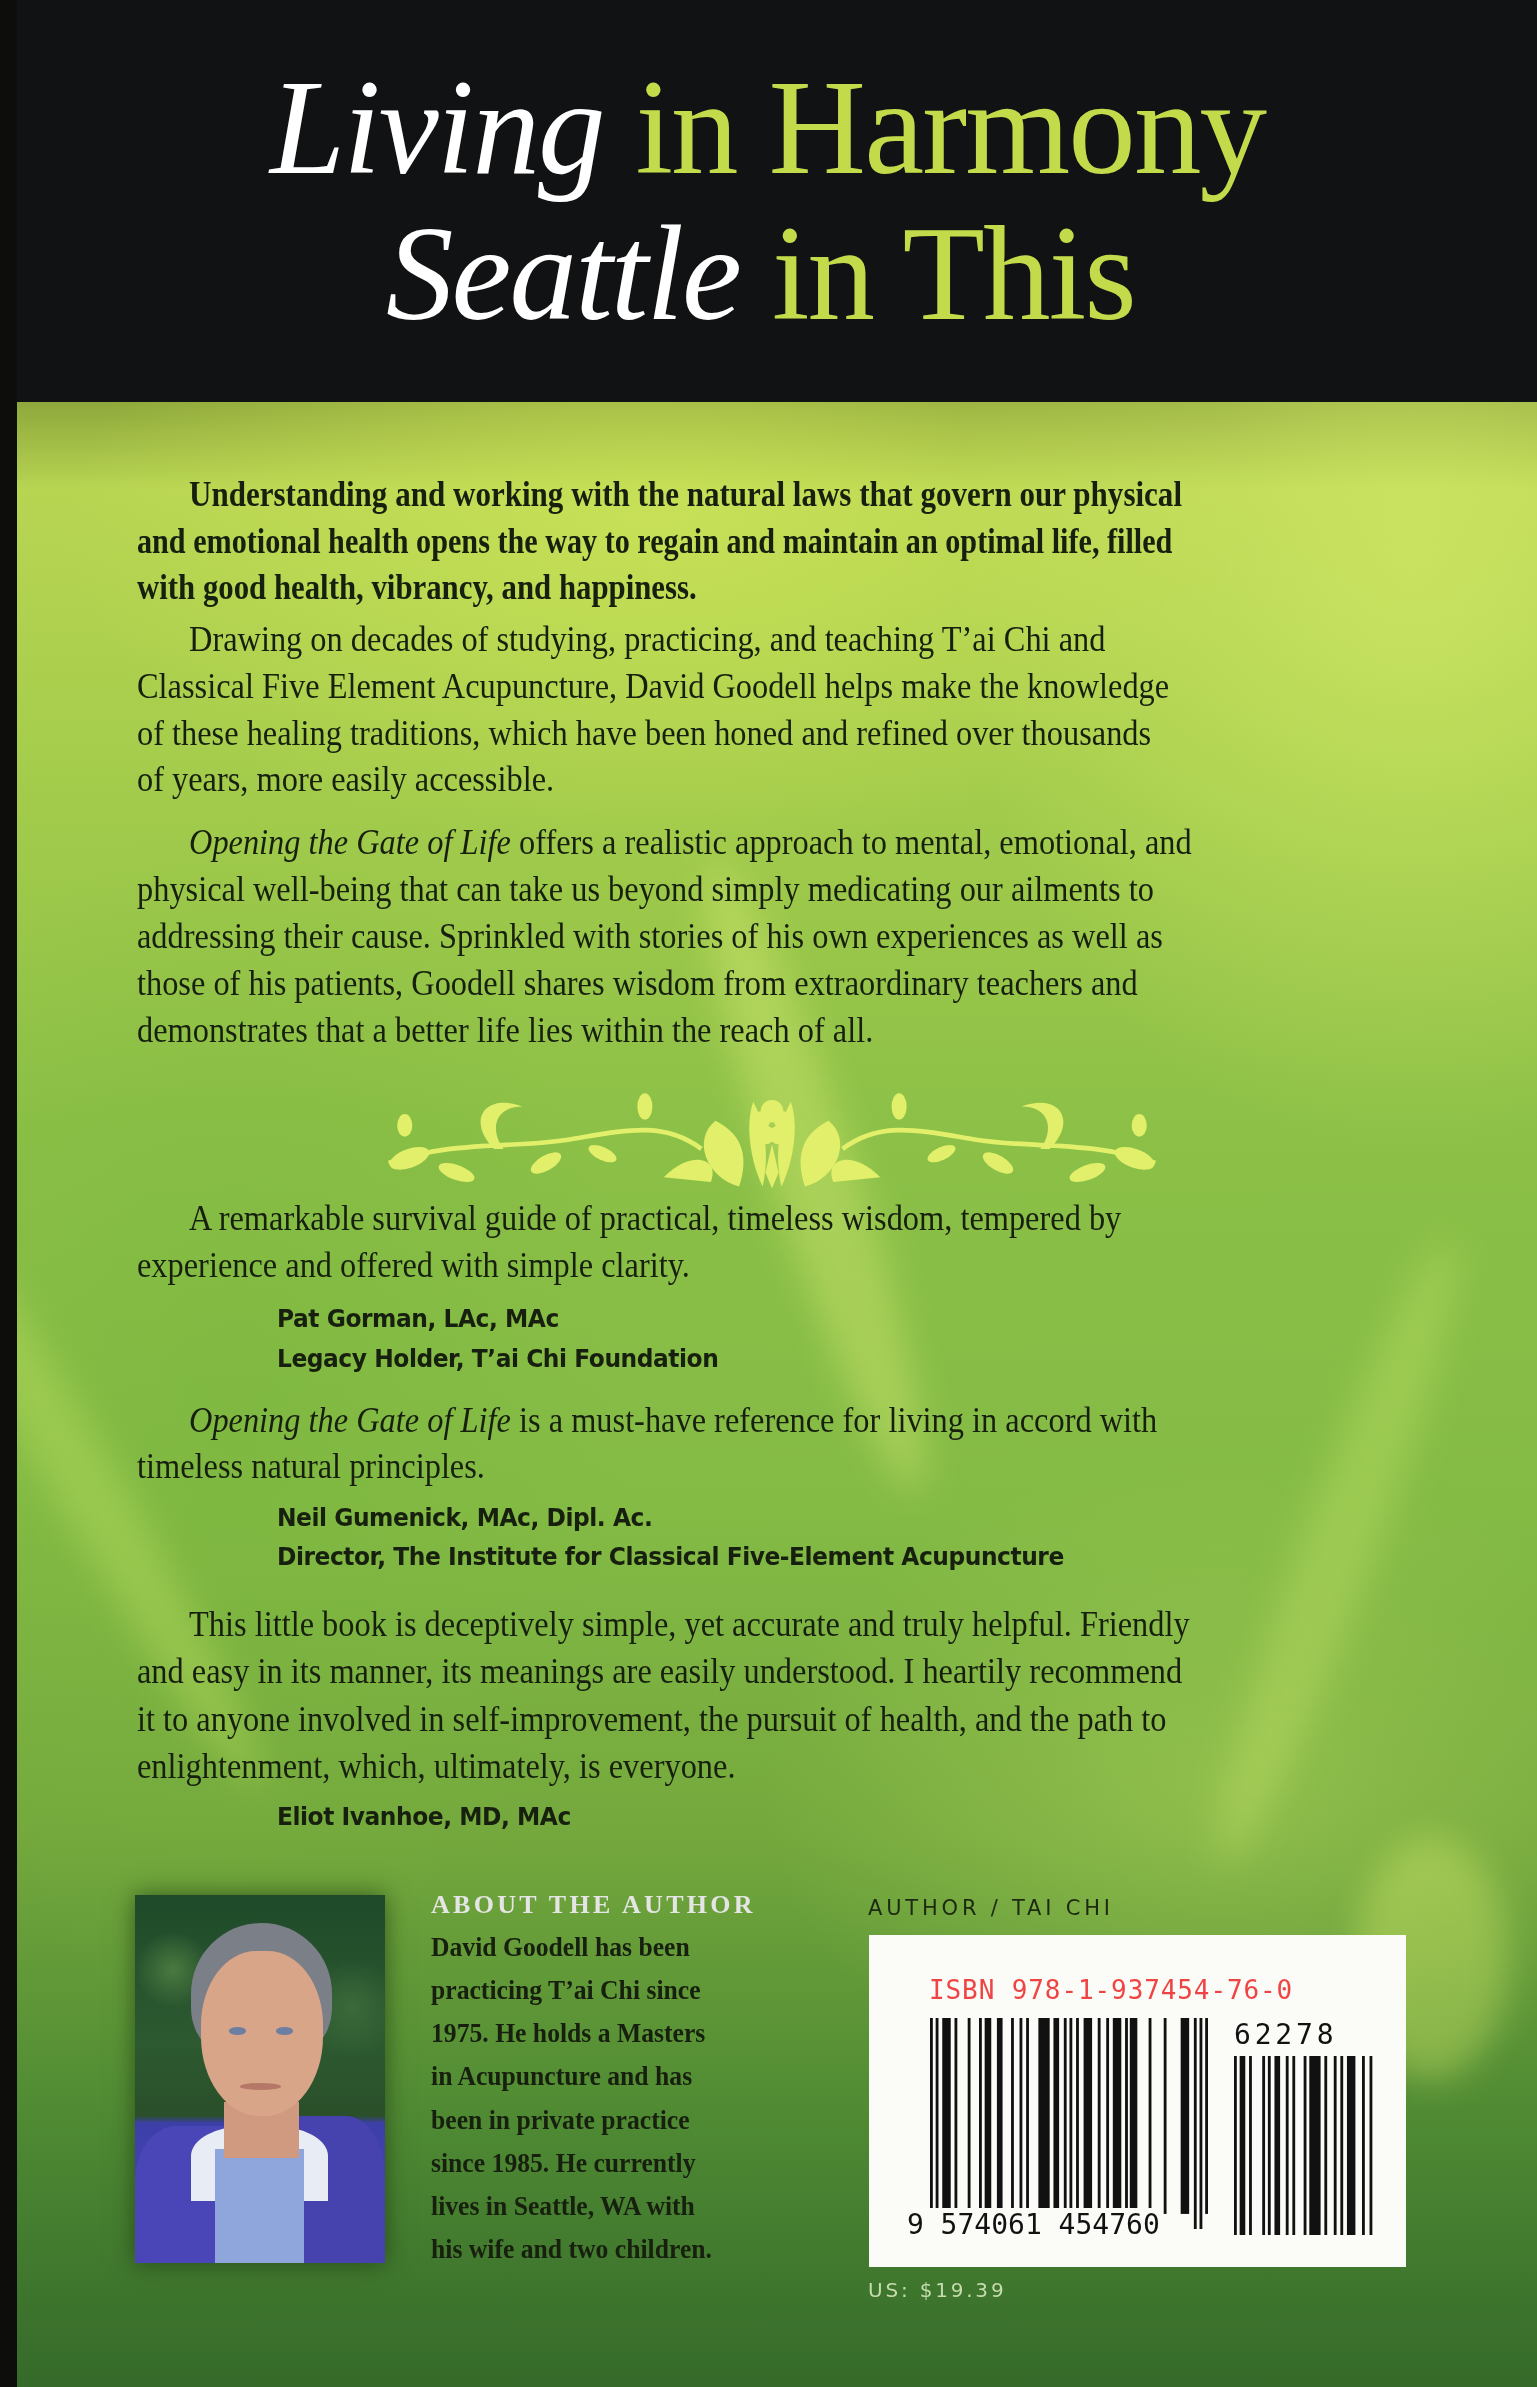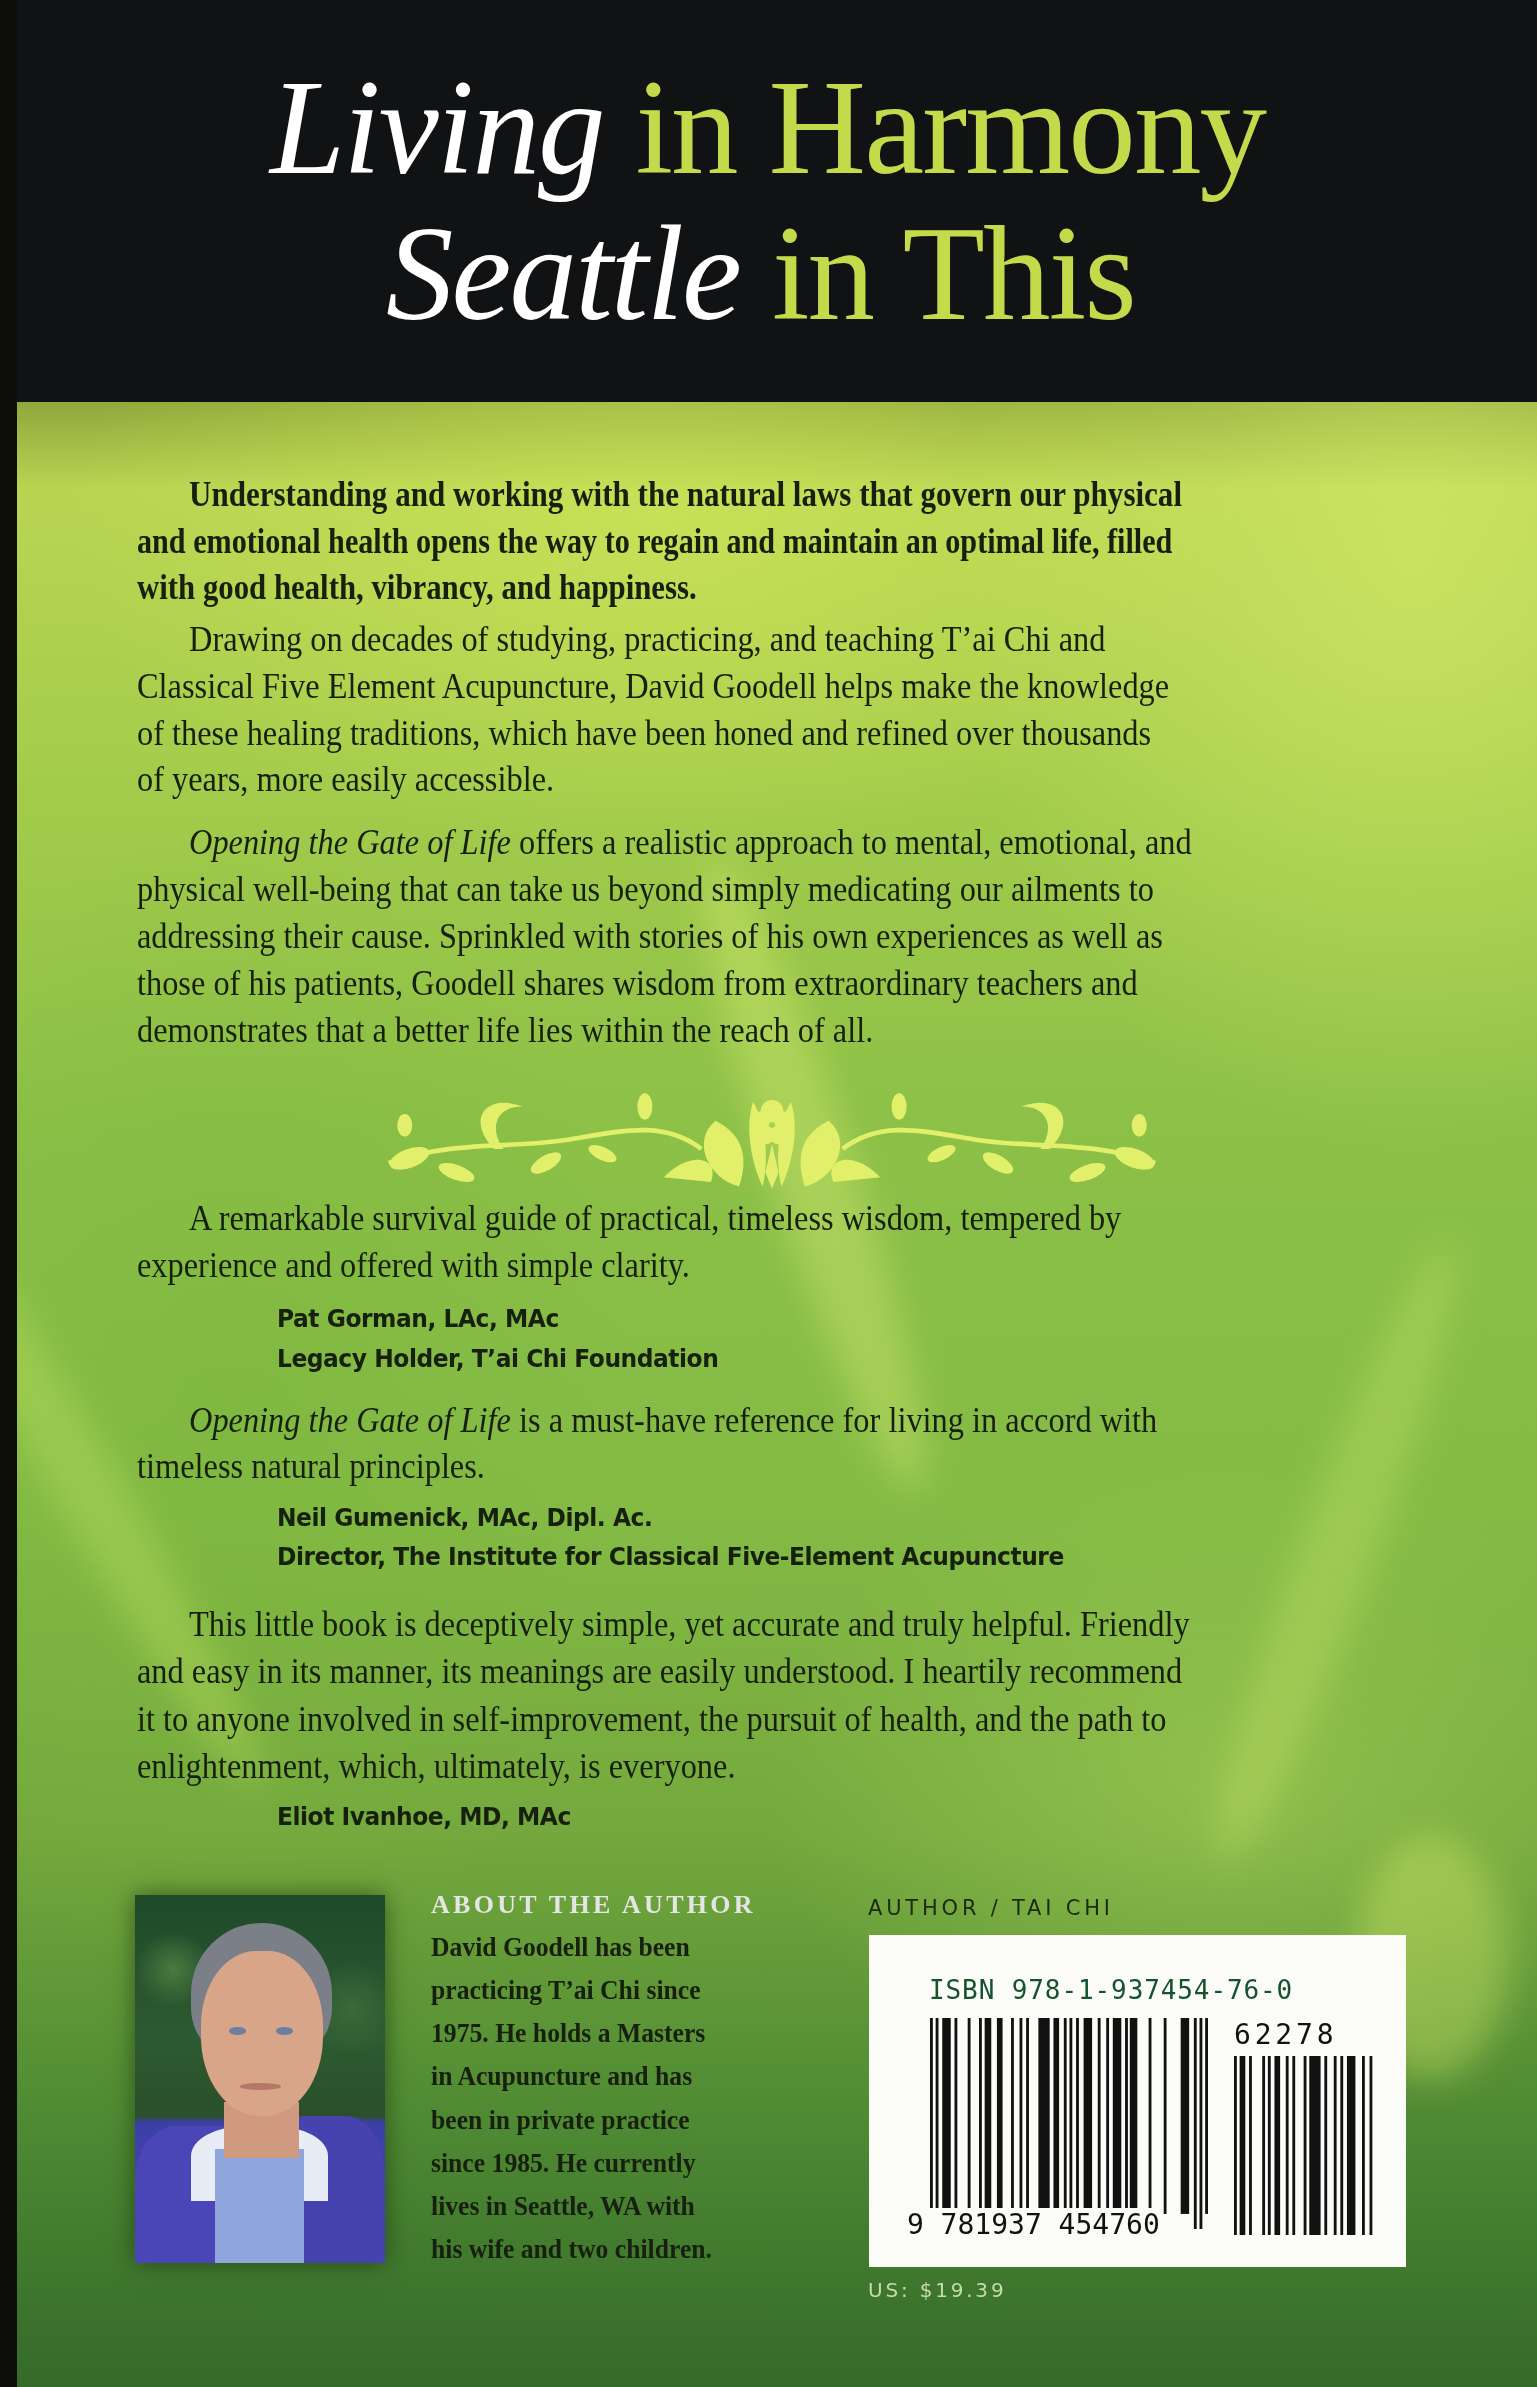--- a/index.html
+++ b/index.html
@@ -41,21 +41,21 @@
   .photo .collar { position:absolute; left:56px; top:231px; width:137px; height:75px; border-radius:40% 40% 0 0; background:#e8ecf4; }
   .photo .shirt { position:absolute; left:80px; top:254px; width:89px; height:114px; background:#8fa6dc; }
   .photo .jacket-l { position:absolute; left:0; top:231px; width:104px; height:137px; background:#4a46b8; border-radius:40% 10% 0 0; }
   .photo .jacket-r { position:absolute; left:151px; top:221px; width:99px; height:147px; background:#4642ae; border-radius:10% 40% 0 0; }
 
   .about-h { position:absolute; left:431px; top:1890px; font-family:"Liberation Serif", serif; font-weight:bold; font-size:26px; letter-spacing:3.3px; color:#e5e5e5; white-space:nowrap; }
   .about-line { position:absolute; left:431px; font-family:"Liberation Serif", serif; font-weight:bold; font-size:27px; color:#17200e; white-space:nowrap; transform-origin:0 0; transform:scaleX(0.95); }
 
   .category { position:absolute; left:868px; top:1896px; font-family:"DejaVu Sans", sans-serif; font-size:21px; letter-spacing:3.8px; color:#1c2a12; white-space:nowrap; }
   .barcode-box { position:absolute; left:869px; top:1935px; width:537px; height:332px; background:#fbfbf7; }
-  .isbn-text { position:absolute; left:60px; top:40px; font-family:"DejaVu Sans Mono", monospace; font-size:26px; letter-spacing:0.9px; color:#14532d; white-space:nowrap; }
+  .isbn-text { position:absolute; left:60px; top:40px; font-family:"DejaVu Sans Mono", monospace; font-size:26px; letter-spacing:0.9px; color:#ef4444; white-space:nowrap; }
   .bars-main { position:absolute; left:61px; top:83px; width:278px; height:211px; }
   .bars-add { position:absolute; left:365px; top:121px; width:144px; height:179px; }
   .add-digits { position:absolute; left:365px; top:83px; font-family:"DejaVu Sans Mono", monospace; font-size:28px; letter-spacing:3.8px; color:#111; white-space:nowrap; }
   .ean-digits { position:absolute; left:36px; top:273px; font-family:"DejaVu Sans Mono", monospace; font-size:28px; color:#111; white-space:nowrap; background:#fbfbf7; padding:0 1.9px; }
   .price { position:absolute; left:868px; top:2278px; font-family:"DejaVu Sans", sans-serif; font-size:20px; letter-spacing:2.8px; color:#c5dcae; white-space:nowrap; }
 </style>
 </head>
 <body>
 
 <div class="cover">
@@ -216,16 +216,16 @@
       <rect x="74" y="0" width="3" height="190"></rect>
         <rect x="80" y="0" width="12" height="190"></rect>
       <rect x="96" y="0" width="3" height="190"></rect>
         <rect x="106" y="0" width="3" height="190"></rect>
       <rect x="113" y="0" width="3" height="190"></rect>
         <rect x="120" y="0" width="9" height="190"></rect>
       <rect x="136" y="0" width="3" height="190"></rect>
         <rect x="144" y="0" width="3" height="190"></rect>
     </g>
   </svg>
-  <div class="ean-digits">9 781937 454760</div>
+  <div class="ean-digits">9 574061 454760</div>
 </div>
 <div class="price">US: $19.39</div>
 
 
 </body></html>

